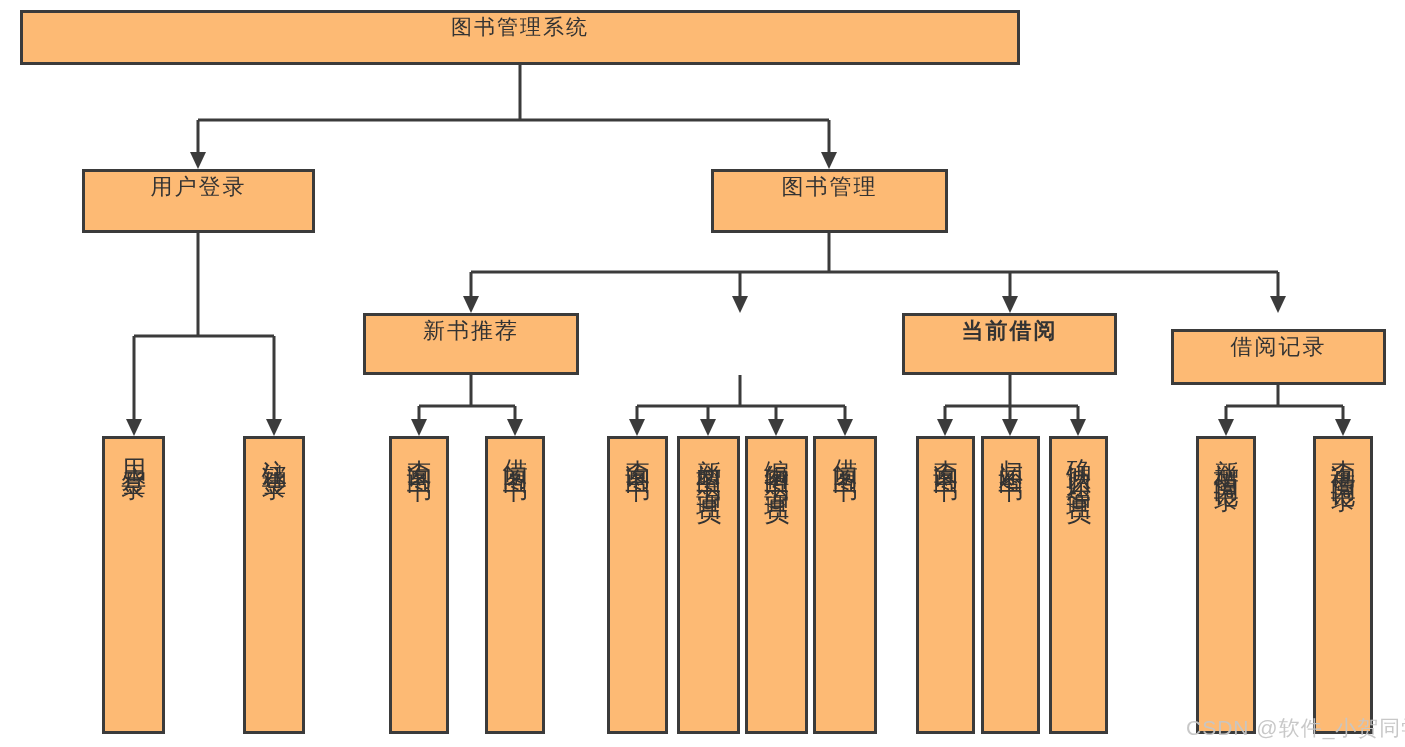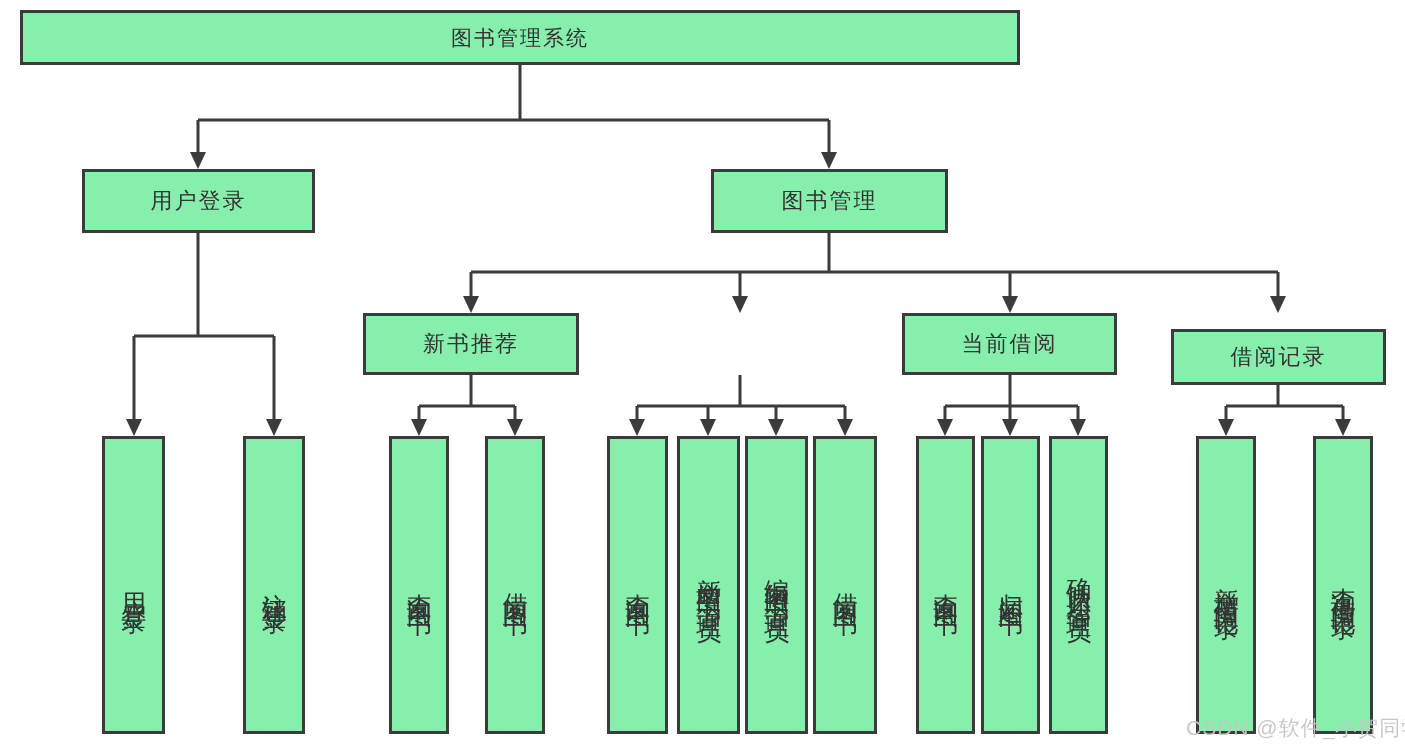--- a/index.html
+++ b/index.html
@@ -11,24 +11,23 @@
     background: #ffffff;
     overflow: hidden;
     font-family: "Liberation Sans", "DejaVu Sans", sans-serif;
     color: #333333;
   }
   .wires { position: absolute; left: 0; top: 0; width: 1405px; height: 747px; }
   .wires path { stroke: #3b3b3b; stroke-width: 3; fill: none; }
   .wires polygon { fill: #3b3b3b; stroke: none; }
   .node {
     position: absolute;
-    background: #86efac;
+    background: #fdba74;
     border: 3px solid #3b3b3b;
     display: flex;
-    align-items: center;
     justify-content: center;
     font-size: 21px;
     letter-spacing: 2px;
     z-index: 2;
   }
   .node.lv2, .node.lv3 { font-size: 22px; }
   .leaf .vtext {
     writing-mode: vertical-rl;
     text-orientation: mixed;
     font-size: 25px;
@@ -96,21 +95,21 @@
   <div class="node lv2" style="left:82px; top:169px; width:233px; height:64px;">
     <span>用户登录</span>
   </div>
   <div class="node lv3" style="left:363px; top:313px; width:216px; height:62px;">
     <span>新书推荐</span>
   </div>
 
   <div class="node lv2" style="left:711px; top:169px; width:237px; height:64px;">
     <span>图书管理</span>
   </div>
-  <div class="node lv3" style="left:902px; top:313px; width:215px; height:62px;">
+  <div class="node lv3" style="left:902px; top:313px; width:215px; height:62px;font-weight:bold;">
     <span>当前借阅</span>
   </div>
   <div class="node lv3" style="left:1171px; top:329px; width:215px; height:56px;">
     <span>借阅记录</span>
   </div>
 
   <div class="node leaf" style="left:102px; top:436px; width:63px; height:298px;">
     <span class="vtext">用户登录</span>
   </div>
   <div class="node leaf" style="left:243px; top:436px; width:62px; height:298px;">

